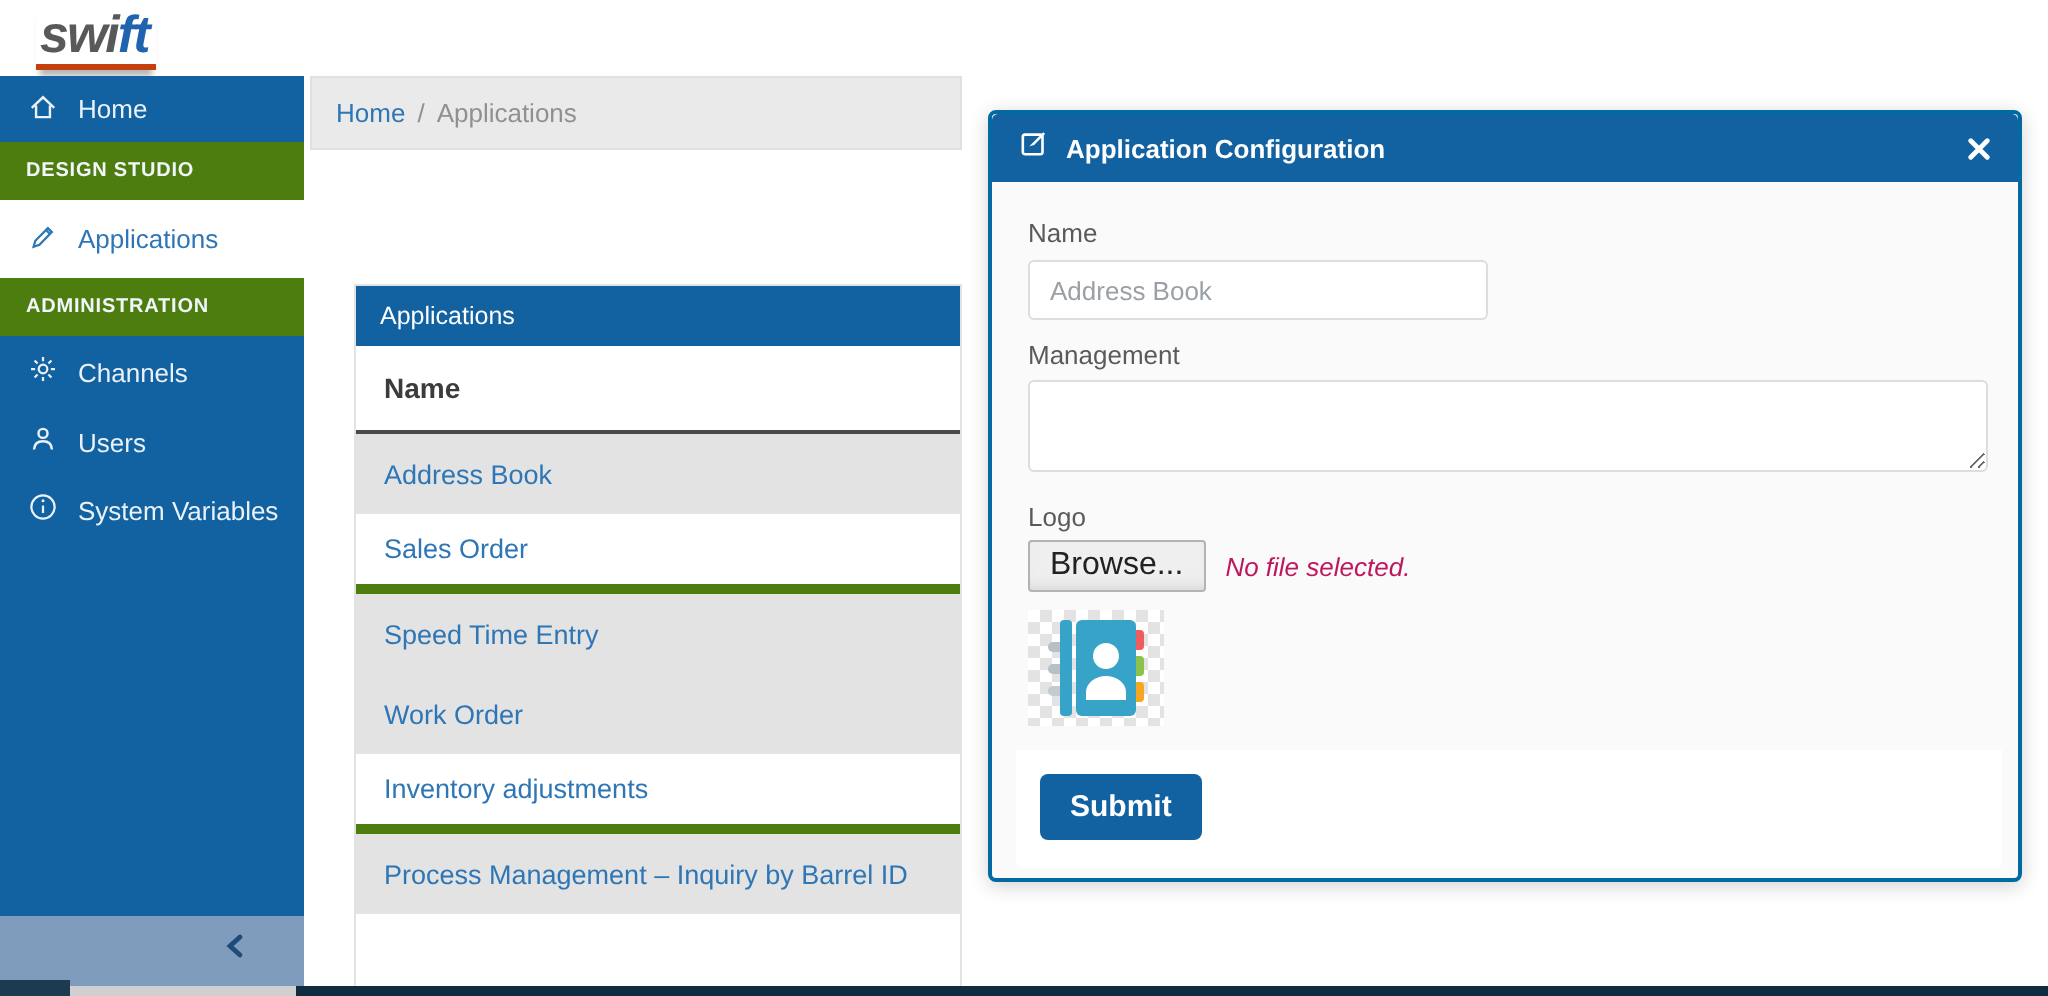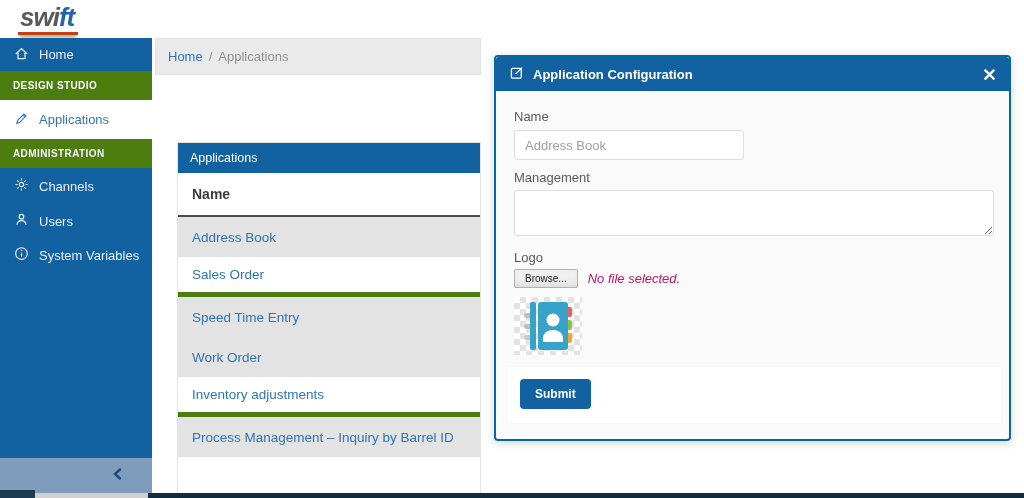--- a/index.html
+++ b/index.html
@@ -54,31 +54,31 @@
   .modal-close { cursor:pointer; display:flex; align-items:center; }
   .modal-body { padding:8px 18px 0 18px; }
   .field-label { font-size:13px; color:#5a5a5a; margin-top:10px; }
   .name-input { margin-top:6px; width:230px; height:30px; border:1px solid #ddd; border-radius:3px;
                 padding:0 10px; font-size:13px; color:#9aa0a6; background:#fff; outline:none;
                 font-family:"Liberation Sans", sans-serif; }
   .desc-area { margin-top:5px; width:480px; height:46px; border:1px solid #ddd; border-radius:3px;
                padding:6px 8px; font-size:13px; color:#555; background:#fff; resize:both; outline:none;
                font-family:"Liberation Sans", sans-serif; }
   .file-row { margin-top:4px; display:flex; align-items:center; gap:10px; }
-  .browse-btn { font-size:10px; color:#222; background:#efefef; border:1px solid #b3b3b3;
+  .browse-btn { font-size:16px; color:#222; background:#efefef; border:1px solid #b3b3b3;
                 border-radius:2px; padding:3px 10px; cursor:pointer; box-shadow:inset 0 -6px 8px -6px #ccc;
                 font-family:"Liberation Sans", sans-serif; }
   .file-status { font-size:13px; color:#be185d;font-style:italic; }
   .logo-preview { margin-top:9px; width:68px; height:58px;
         background-image:linear-gradient(45deg,#e3e3e3 25%,transparent 25%,transparent 75%,#e3e3e3 75%),
                          linear-gradient(45deg,#e3e3e3 25%,transparent 25%,transparent 75%,#e3e3e3 75%);
         background-size:12px 12px; background-position:0 0,6px 6px; background-color:#fff; }
   .modal-footer { margin:12px 0 0 -6px; width:493px; background:#fff; padding:12px 0 14px 12px;
                   border-radius:0 0 3px 3px; }
-  .submit-btn { background:#1261a0; color:#fff; font-size:12px; font-weight:bold; border:none;
+  .submit-btn { background:#1261a0; color:#fff; font-size:15px; font-weight:bold; border:none;
                 border-radius:4px; padding:8px 15px; cursor:pointer;
                 font-family:"Liberation Sans", sans-serif; }
 
   
   .strip { position:absolute; top:493px; height:5px; }
   .strip.s1 { left:0; width:35px; background:#1d3b50; height:8px; top:490px; }
   .strip.s2 { left:35px; width:113px; background:#d0d0d0; }
   .strip.s3 { left:148px; width:876px; background:#122c3f; }
 </style>
 </head>

